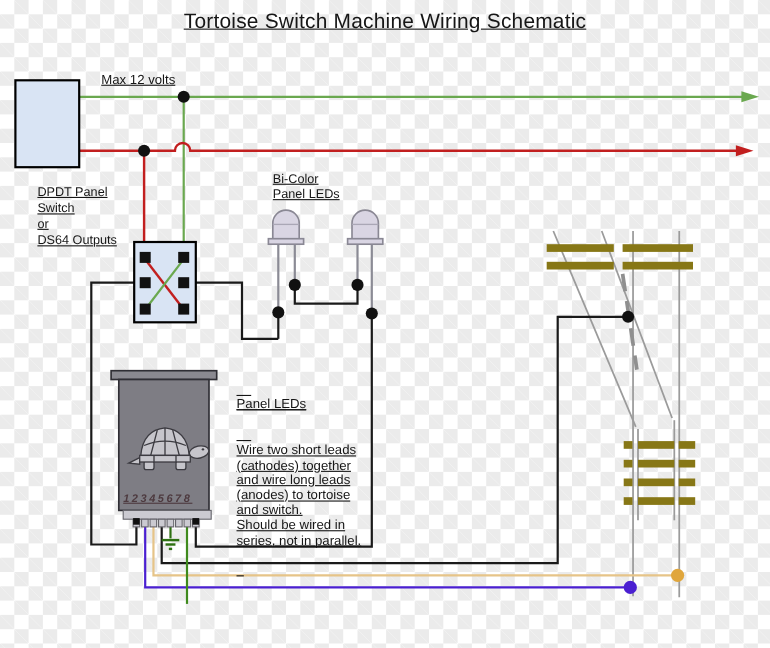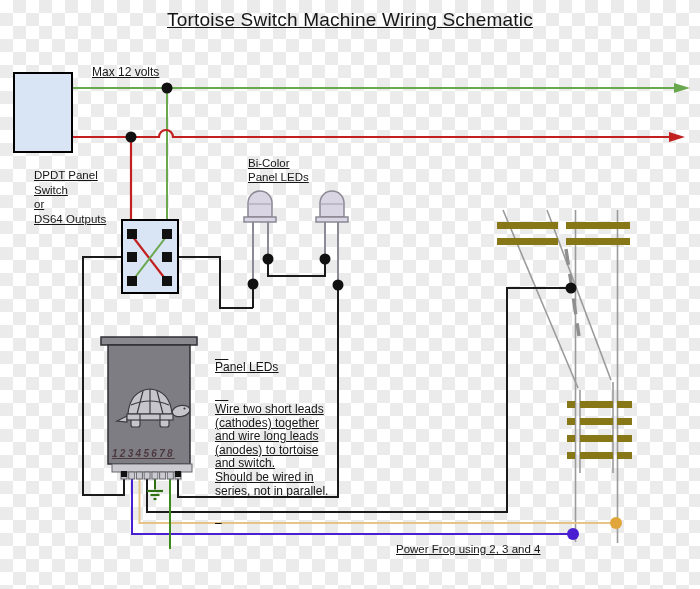--- a/index.html
+++ b/index.html
@@ -191,14 +191,13 @@
     <div class="note-title">Panel LEDs</div>
     <div>Wire two short leads
 (cathodes) together
 and wire long leads
 (anodes) to tortoise
 and switch.
 Should be wired in
 series, not in parallel.</div>
   </div>
   <div class="lbl pin-numbers">12345678</div>
-  <div class="lbl frog-note">Power Frog using 2, 3 and 4</div>
 </div>
 
 </body></html>

